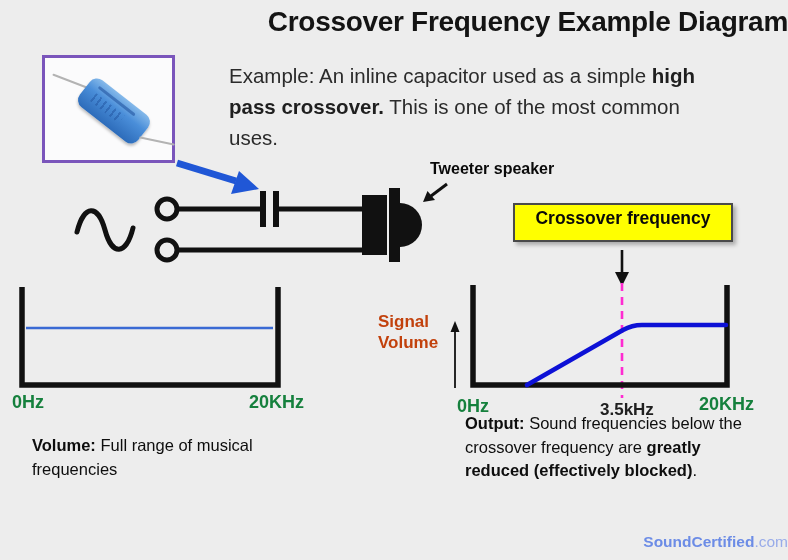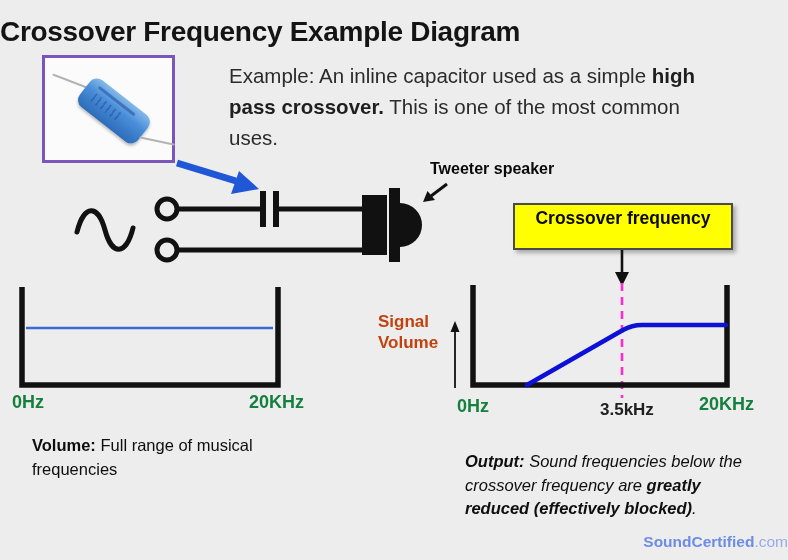--- a/index.html
+++ b/index.html
@@ -4,21 +4,21 @@
 <style>
   * { margin:0; padding:0; box-sizing:border-box; }
   html,body { background:#ededed; }
   #canvas {
     position:relative; width:788px; height:560px; background:#ededed;
     font-family:"Liberation Sans", sans-serif; overflow:hidden; color:#141414;
   }
   .abs { position:absolute; }
 
   
-  #title { left:0; right:0; top:16px; text-align:left; font-size:28px; font-weight:bold; color:#141414; letter-spacing:-0.3px; }
+  #title { left:0; right:0; top:6px; text-align:right; font-size:28px; font-weight:bold; color:#141414; letter-spacing:-0.3px; }
 
   
   #photo-box { left:42px; top:55px; width:133px; height:108px; background:#fbfbfc; border:3px solid #7a55bb; }
   .cap-lead { position:absolute; height:2px; background:#b3b3b3; border-radius:1px; }
   #cap-lead-1 { left:6px; top:24px; width:48px; transform:rotate(21deg); }
   #cap-lead-2 { left:94px; top:82px; width:36px; transform:rotate(12deg); }
   #cap-body {
     position:absolute; left:32px; top:36px; width:74px; height:34px; border-radius:9px;
     background:linear-gradient(180deg,#85b9ea 0%, #4a8ed9 40%, #2d6cba 100%);
     transform:rotate(38deg); box-shadow:1px 2px 3px rgba(0,0,0,.25);
@@ -29,39 +29,39 @@
 
   
   #intro { left:229px; top:60px; width:505px; font-size:20.5px; line-height:31px; color:#2b2b2b; }
   #intro b { color:#1f1f1f; }
 
   
   #tweeter-label { left:430px; top:160px; font-size:16px; font-weight:bold; color:#0a0a0a; }
 
   
   #callout-box {
-    left:513px; top:203px; width:220px; height:47px; background:#ffff00;
+    left:513px; top:203px; width:220px; height:39px; background:#ffff00;
     border:2px solid #4a4a4a; box-shadow:3px 3px 4px rgba(0,0,0,.28);
     text-align:center; font-size:17.5px; font-weight:bold; line-height:21px; padding-top:3px; color:#0a0a0a;
   }
 
   
   .axis-label { font-size:18px; font-weight:bold; color:#15803d; }
   #lg-min  { left:12px;  top:392px; }
   #lg-max  { left:249px; top:392px; }
   #rg-min  { left:457px; top:396px; }
   #rg-max  { left:699px; top:394px; }
   #rg-cross { left:600px; top:400px; font-size:17px; font-weight:700; color:#202020; }
   #signal-label { left:378px; top:311px; font-size:17px; font-weight:bold; color:#c2410c; line-height:21px; }
   #signal-label span { display:block; }
 
   
   .caption { font-size:16.5px; line-height:23.5px; color:#0e0e0e; }
   #caption-input  { left:32px;  top:434px; width:245px; }
-  #caption-output { left:465px; top:450px; width:292px;font-style:italic; }
+  #caption-output { left:465px; top:412px; width:292px; }
 
   
   #footer { left:0; right:0; top:533px; text-align:right; font-size:15.5px; }
   #footer .brand { font-weight:bold; color:#6c8ce6; }
   #footer .tld { font-weight:400; color:#98abe9; }
 
   svg { position:absolute; overflow:visible; }
 </style>
 </head>
 <body>

